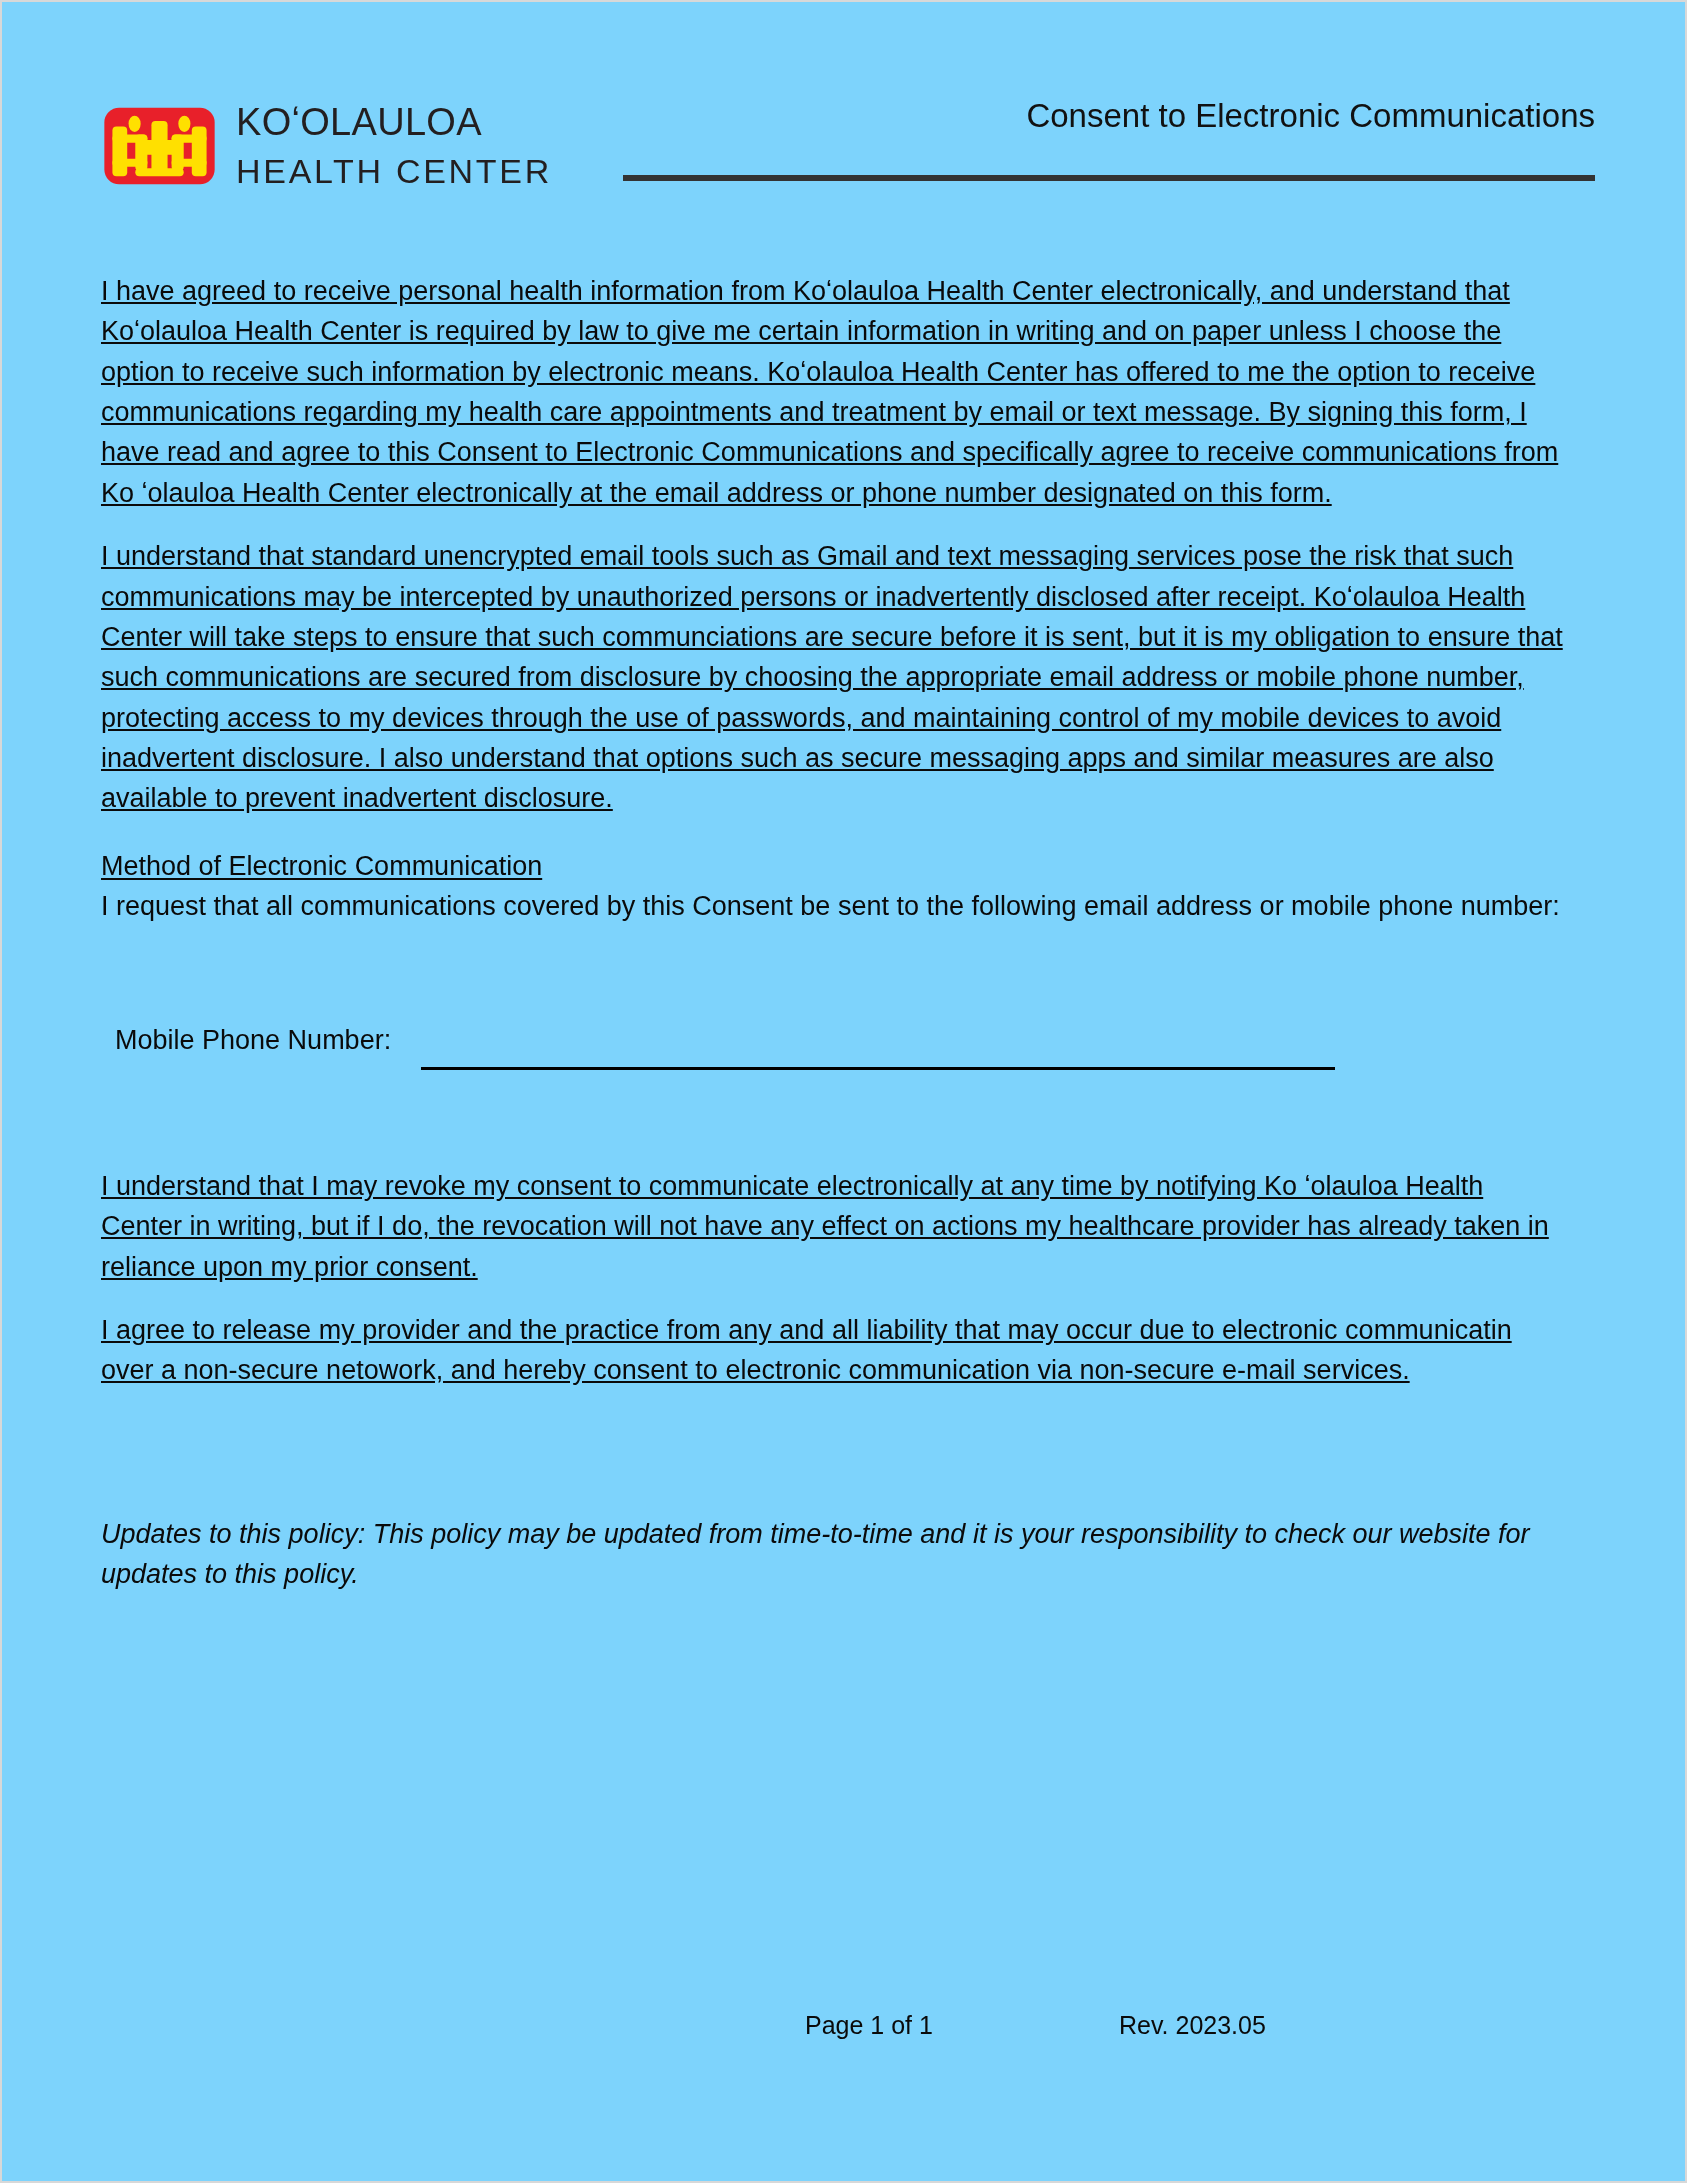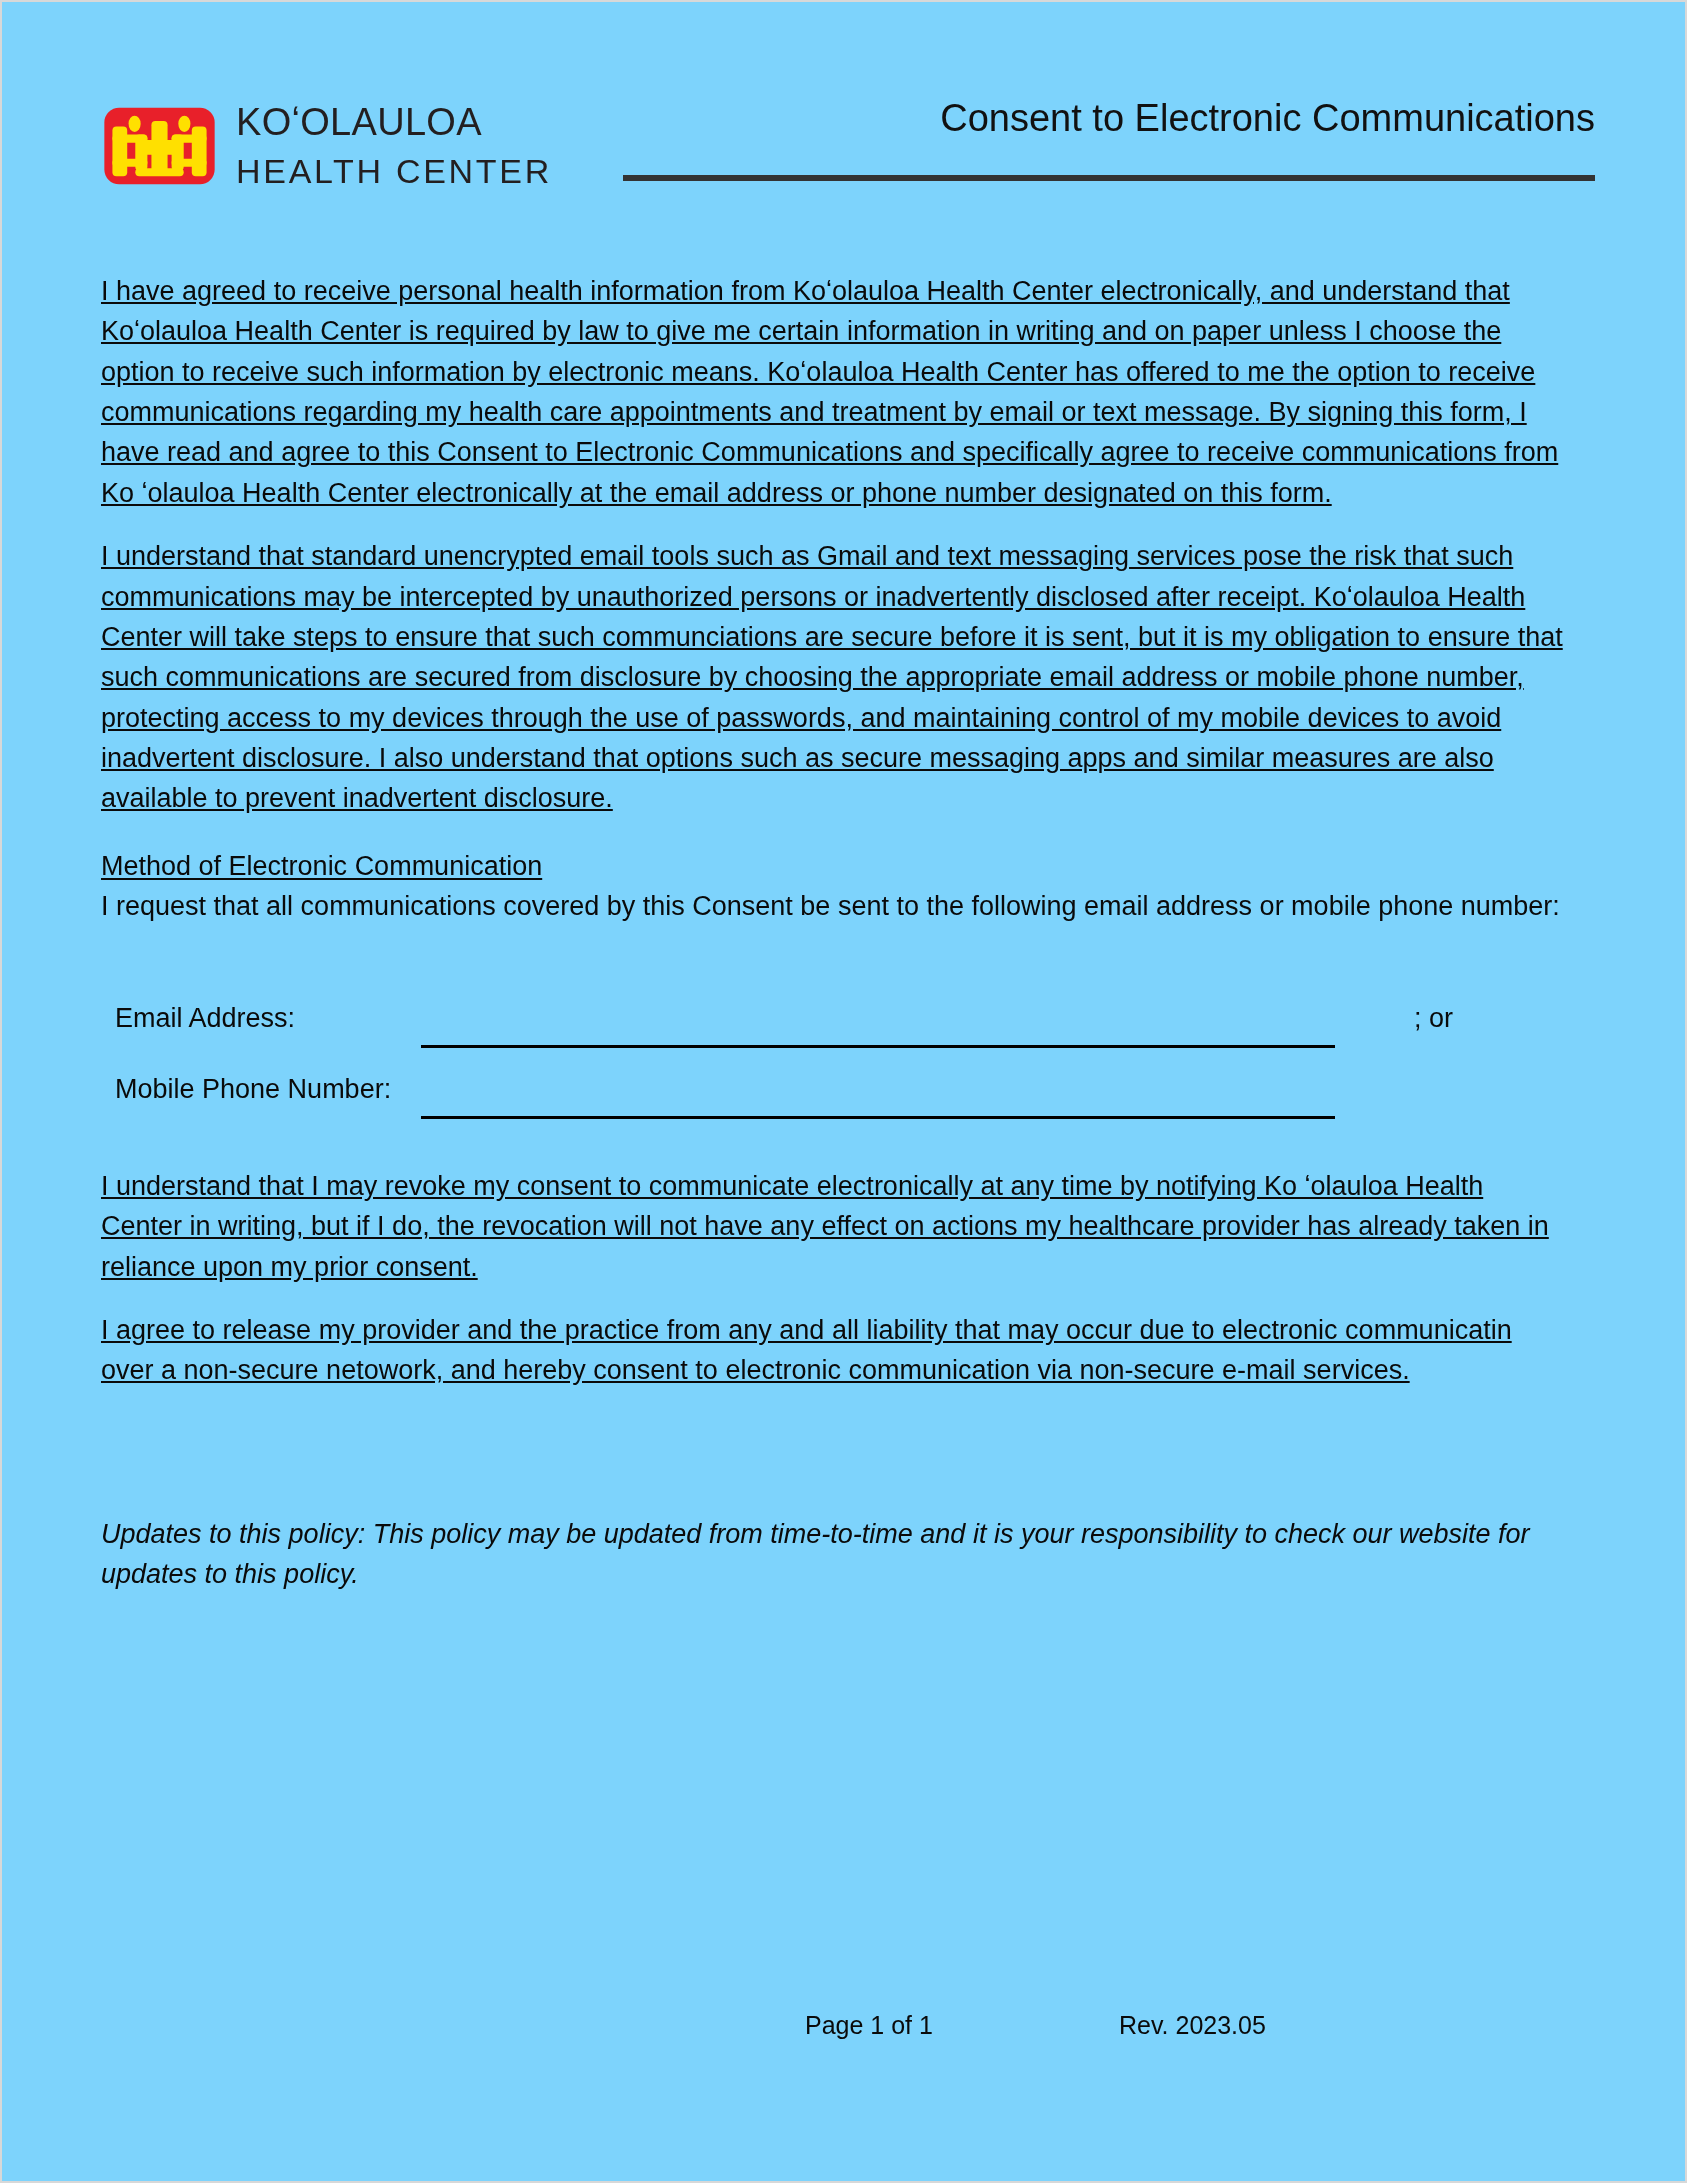--- a/index.html
+++ b/index.html
@@ -76,21 +76,21 @@
     color: #231f20;
     font-weight: 400;
     white-space: nowrap;
     margin-top: 12px;
   }
 
   .doc-title {
     position: absolute;
     right: 0;
     top: 0;
-    font-size: 38px;
+    font-size: 33px;
     line-height: 1.2;
     color: #111111;
     white-space: nowrap;
   }
 
   .title-rule {
     position: absolute;
     left: 520px;
     right: 0;
     top: 79px;
@@ -274,25 +274,20 @@
       <p class="para">I have agreed to receive personal health information from Koʻolauloa Health Center electronically, and understand that Koʻolauloa  Health Center is required by law to give me certain information in writing and on paper unless I choose the option to receive such information by electronic means. Koʻolauloa Health Center has offered to me the option to receive communications regarding my health care appointments and treatment by email or text message. By signing this form, I have read and agree to this Consent to Electronic Communications and specifically agree to receive communications from Ko ʻolauloa Health Center electronically at the email address or phone number designated on this form.</p>
       <p class="para tight">I understand that standard unencrypted email tools such as Gmail and text messaging services pose the risk that such communications may be intercepted by unauthorized persons or inadvertently disclosed after receipt. Koʻolauloa Health Center will take steps to ensure that such communciations are secure before it is sent, but it is my obligation to ensure that such communications are secured from disclosure by choosing the appropriate email address or mobile phone number, protecting access to my devices through the use of passwords, and maintaining control of my mobile devices to avoid inadvertent disclosure. I also understand that options such as secure messaging apps and similar measures are also available to prevent inadvertent disclosure.</p>
 
       <div class="heading-wrap">
         <div class="section-heading">Method of Electronic Communication</div>
       </div>
       <p class="lead-in">I request that all communications covered by this Consent be sent to the following email address or mobile phone number:</p>
     </div>
 
     <div class="form-block">
-      <div class="field-row">
-        <div class="field-label">Email Address:</div>
-        <div class="field-rule" placeholder=""></div>
-        <div class="field-suffix">; or</div>
-      </div>
 
       <div class="field-row second">
         <div class="field-label">Mobile Phone Number:</div>
         <div class="field-rule" placeholder=""></div>
       </div>
     </div>
 
     <div class="content-lower">
       <p class="para">I understand that I may revoke my consent to communicate electronically at any time by notifying Ko ʻolauloa Health Center in writing, but if I do, the revocation will not have any effect on actions my healthcare provider has already taken in reliance upon my prior consent.</p>
       <p class="para tight">I agree to release my provider and the practice from any and all liability that may occur due to electronic communicatin over a non-secure netowork, and hereby consent to electronic communication via non-secure e-mail services.</p>

